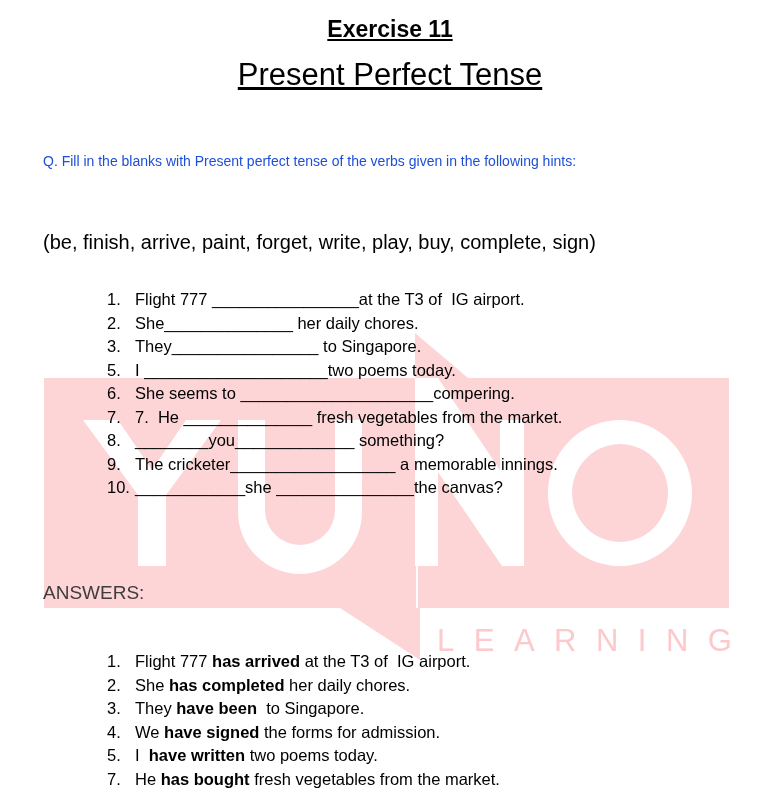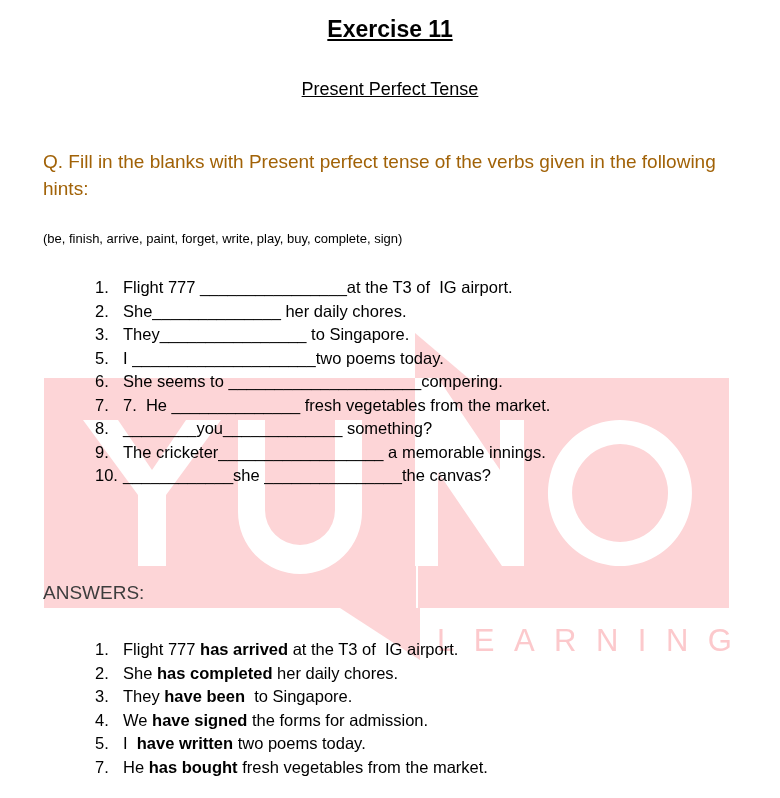--- a/index.html
+++ b/index.html
@@ -2,24 +2,24 @@
 <html><head>
   <meta charset="utf-8">
   <style>
     html, body { margin: 0; padding: 0; background: #ffffff; }
     body { width: 780px; height: 798px; overflow: hidden; position: relative;
            font-family: "Liberation Sans", sans-serif; color: #000; }
     .watermark { position: absolute; left: 0; top: 0; width: 780px; height: 798px; z-index: 0; pointer-events: none; }
     .page { position: absolute; left: 0; top: 0; width: 780px; height: 798px; z-index: 1; }
     .title { position: absolute; left: 0; width: 780px; text-align: center; text-decoration: underline; }
     .t1 { top: 16px; font-size: 23px; font-weight: bold; }
-    .t2 { top: 79px; font-size: 18px; }
-    .question { position: absolute; left: 43px; top: 148px; width: 680px; font-size: 19px; line-height: 27px; color: #a16207; }
-    .hints { position: absolute; left: 43px; top: 231px; font-size: 13px; }
-    .list { position: absolute; left: 95px; margin: 0; padding: 0; list-style: none; font-size: 16.5px; }
+    .t2 { top: 57px; font-size: 31px; }
+    .question { position: absolute; left: 43px; top: 148px; width: 680px; font-size: 14px; line-height: 27px; color: #1d4ed8; }
+    .hints { position: absolute; left: 43px; top: 231px; font-size: 20px; }
+    .list { position: absolute; left: 95px; margin: 12px; padding: 0; list-style: none; font-size: 16.5px; }
     .list li { height: 23.5px; line-height: 23.5px; white-space: pre; }
     .list .num { display: inline-block; width: 28px; }
     .q-list { top: 276px; }
     .a-list { top: 638px; }
     .answers-head { position: absolute; left: 43px; top: 582px; font-size: 19px; color: #3d3d3d; }
     b { font-weight: bold; }
   </style>
 </head>
 <body>
 

